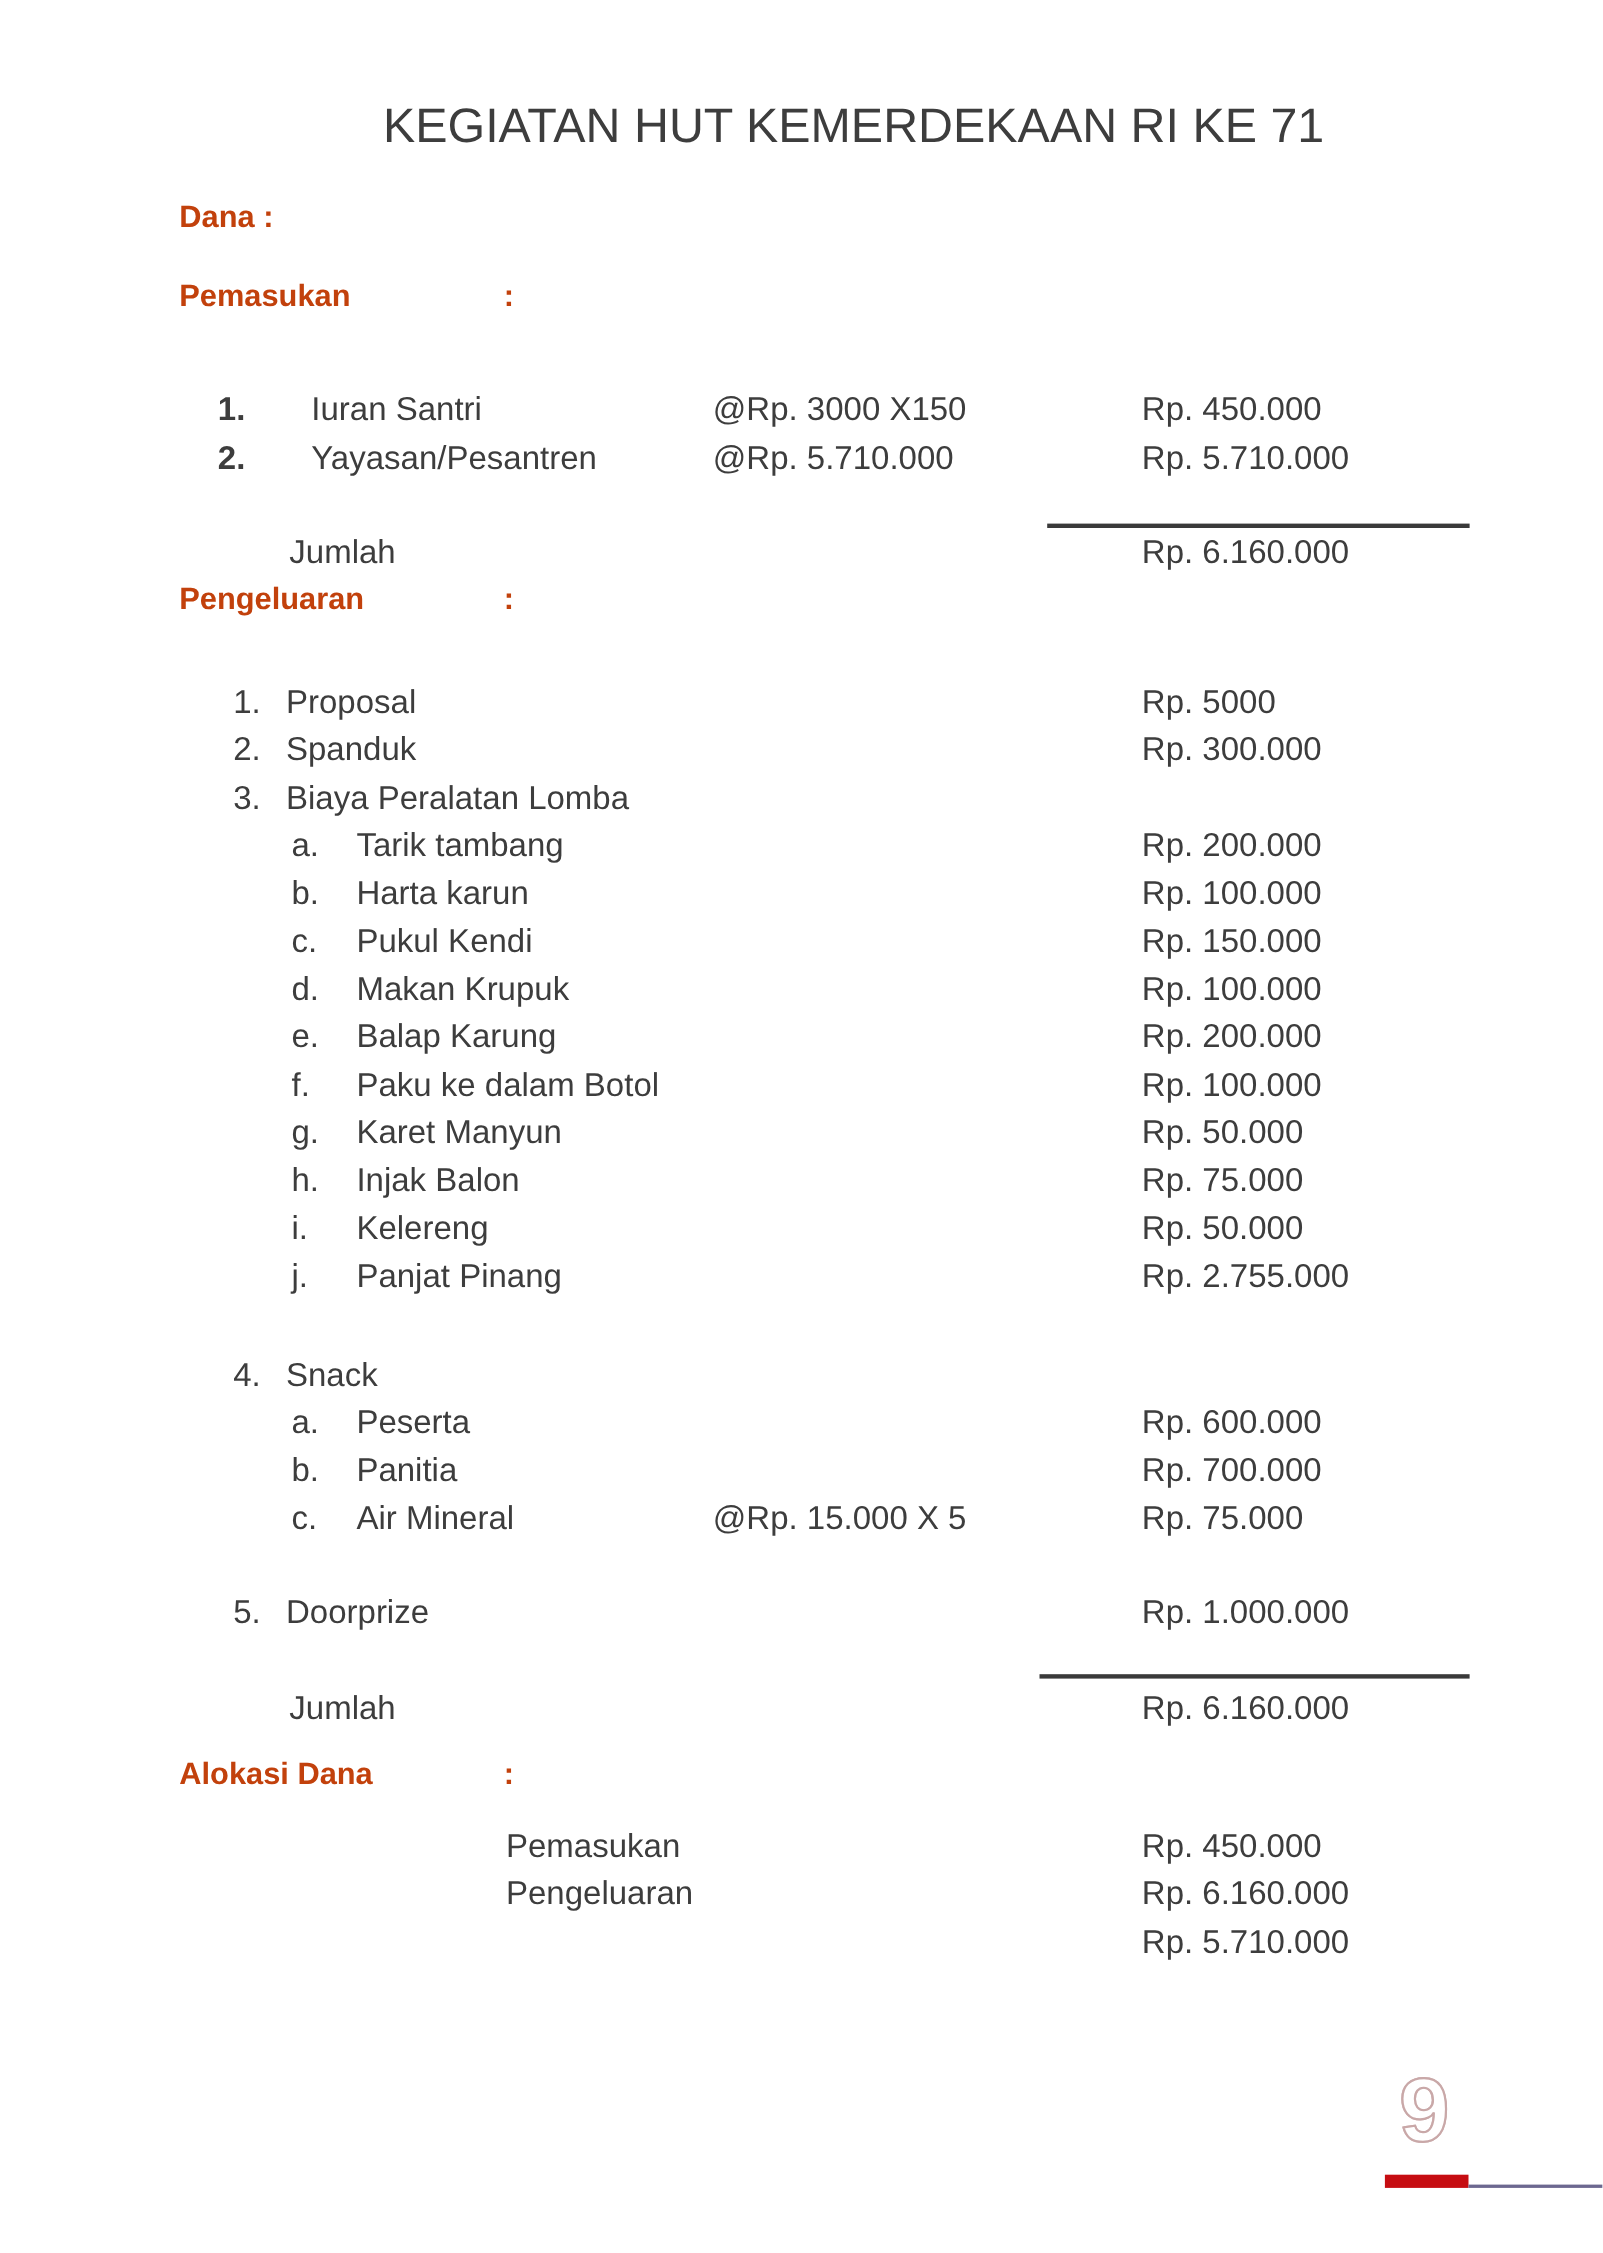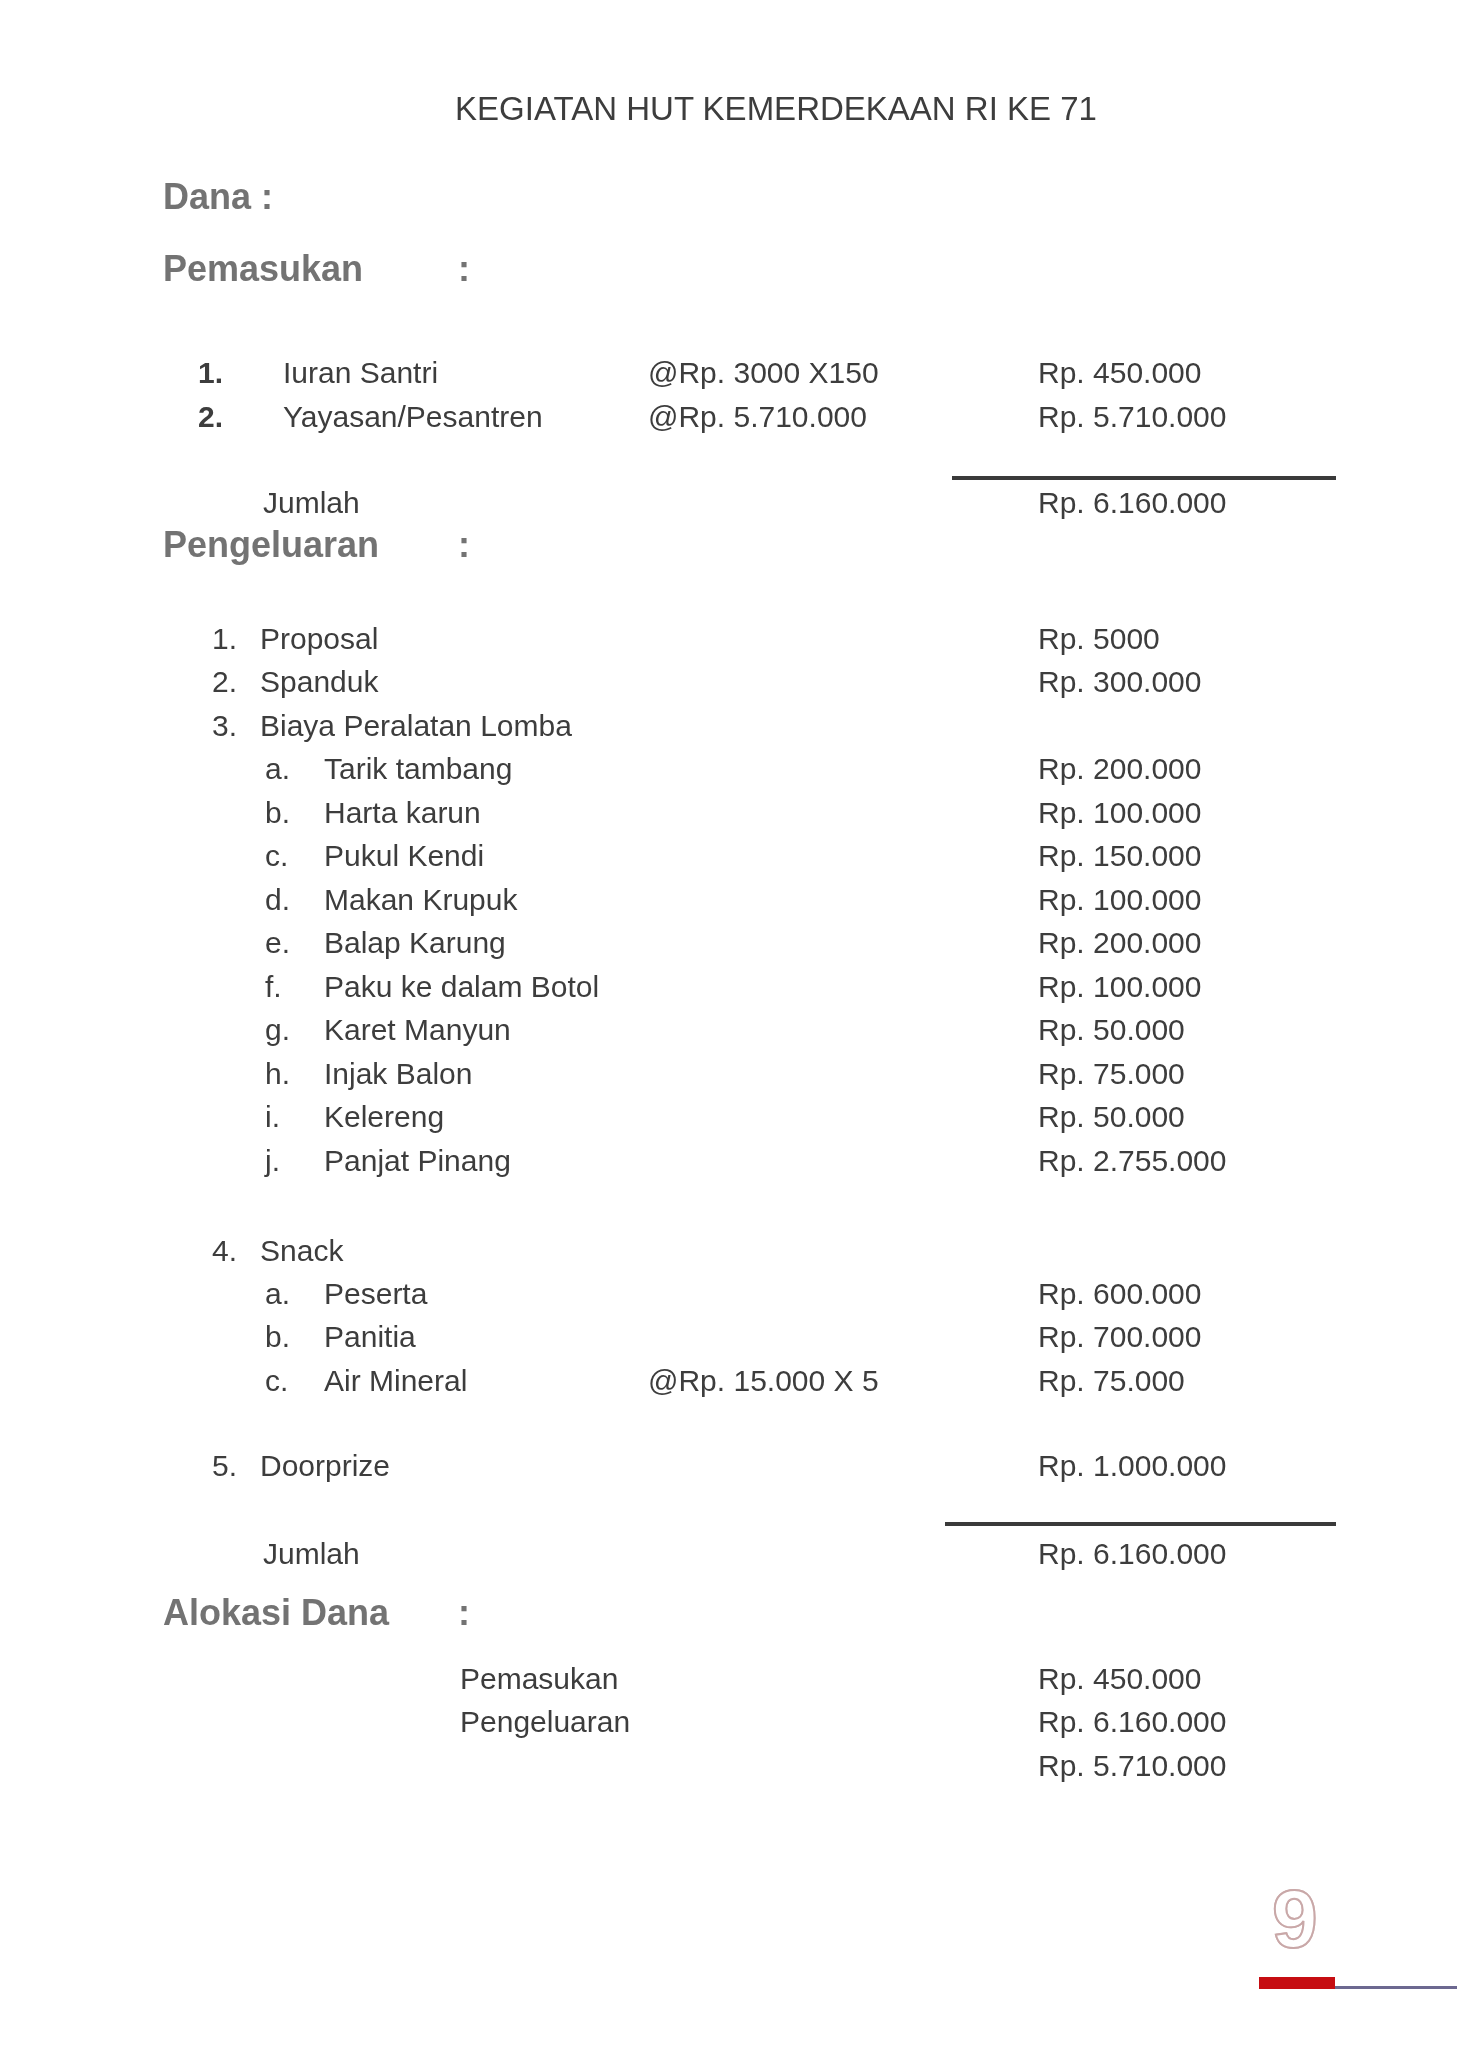--- a/index.html
+++ b/index.html
@@ -12,25 +12,25 @@
     color: #3a3a3a;
     overflow: hidden;
   }
   .title {
     position: absolute; top: 14px; left: 95px; width: 1362px;
     text-align: center; font-size: 50px; font-weight: bold; letter-spacing: 1px;
     color: #383838;
   }
   .subtitle {
     position: absolute; top: 90px; left: 95px; width: 1362px;
-    text-align: center; font-size: 33px; font-weight: normal; color: #3d3d3d;
+    text-align: center; font-size: 44px; font-weight: normal; color: #3d3d3d;
   }
   .hrow {
     position: absolute; left: 0; width: 1273px; height: 44px; line-height: 44px;
-    font-size: 36px; font-weight: bold; color: #737373;
+    font-size: 28px; font-weight: bold; color: #c2410c;
   }
   .row {
     position: absolute; left: 0; width: 1457px; height: 44px; line-height: 44px;
     font-size: 30px; color: #3d3d3d;
   }
   .c { position: absolute; top: 0; white-space: nowrap; }
   .bold { font-weight: bold; }
   .sum-line { position: absolute; height: 4px; background: #3a3a3a; }
   .page-num {
     position: absolute; left: 1272px; top: 1878px;

